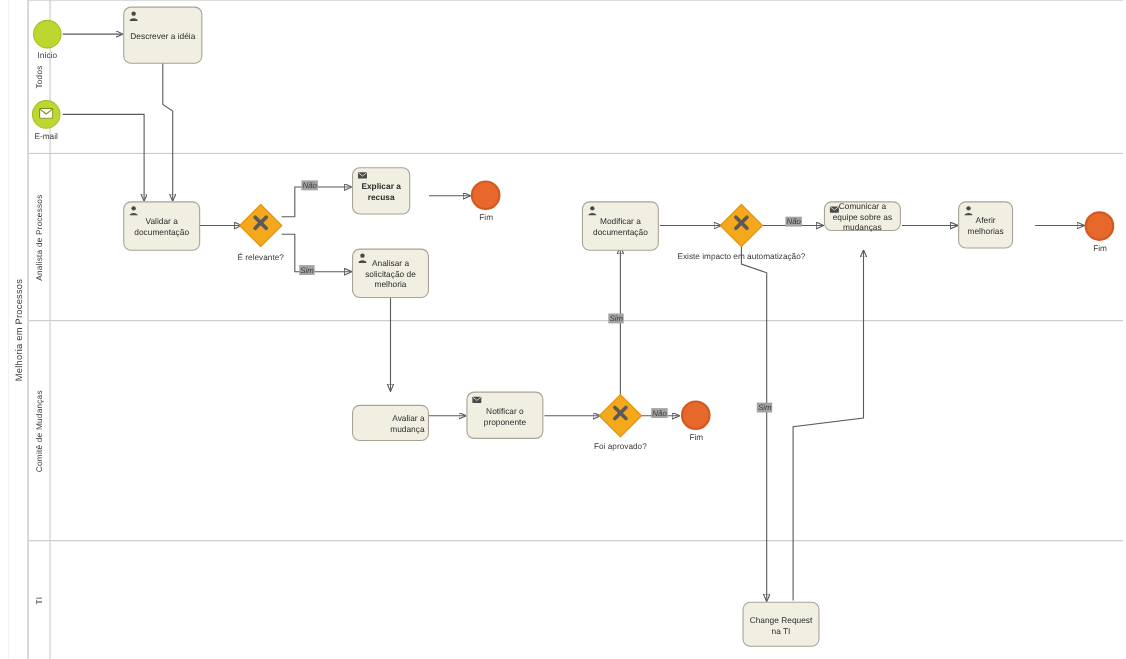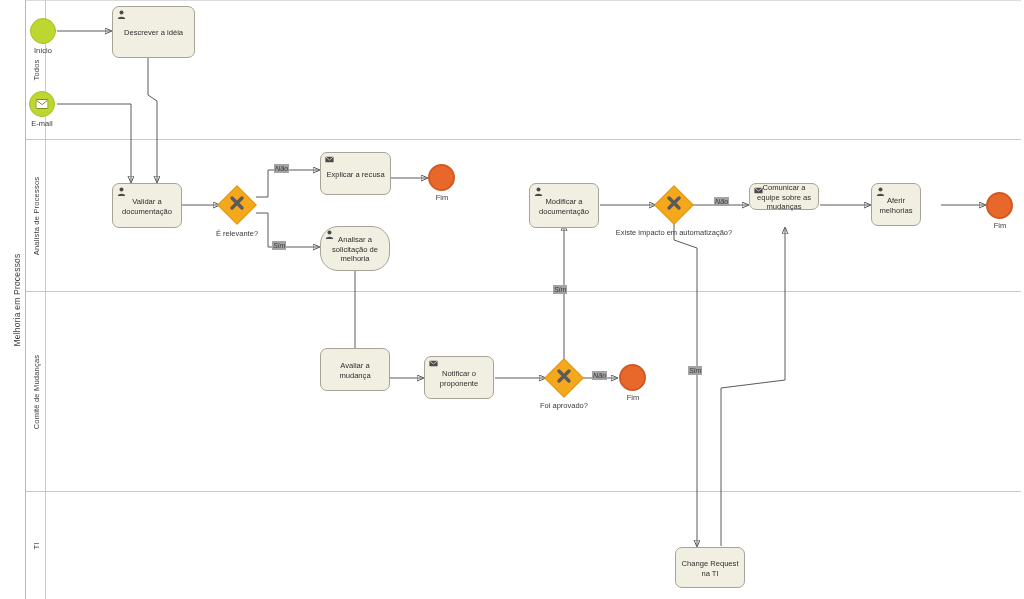--- a/index.html
+++ b/index.html
@@ -277,61 +277,61 @@
 
   <div class="event end" style="left:428px;top:164px;width:27px;height:27px;"></div>
   <div class="ev-label" style="left:409px;top:193px;width:66px;">Fim</div>
 
   <div class="event end" style="left:619px;top:364px;width:27px;height:27px;"></div>
   <div class="ev-label" style="left:600px;top:393px;width:66px;">Fim</div>
 
   <div class="event end" style="left:986px;top:192px;width:27px;height:27px;"></div>
   <div class="ev-label" style="left:967px;top:221px;width:66px;">Fim</div>
 
-  <div class="task" style="left:112px;top:6px;width:83px;height:52px;">
+  <div class="task" style="left:112px;top:6px;width:72px;height:52px;">
     <span class="ticon">
       <svg width="9" height="9" viewBox="0 0 9 9">
         <circle cx="4.5" cy="2.4" r="2" fill="#4a4a4a"></circle>
         <path d="M0.8,9 C0.8,5.9 8.2,5.9 8.2,9 z" fill="#4a4a4a"></path>
       </svg>
     </span>
     <span class="tlabel">Descrever a idéia</span>
   </div>
 
   <div class="task" style="left:112px;top:183px;width:70px;height:45px;">
     <span class="ticon">
       <svg width="9" height="9" viewBox="0 0 9 9">
         <circle cx="4.5" cy="2.4" r="2" fill="#4a4a4a"></circle>
         <path d="M0.8,9 C0.8,5.9 8.2,5.9 8.2,9 z" fill="#4a4a4a"></path>
       </svg>
     </span>
     <span class="tlabel">Validar a documentação</span>
   </div>
 
-  <div class="task" style="left:320px;top:152px;width:71px;height:43px;">
+  <div class="task" style="left:320px;top:152px;width:53px;height:43px;font-weight:bold;">
     <span class="ticon">
       <svg width="9" height="7" viewBox="0 0 11 8">
         <rect x="0.5" y="0.5" width="10" height="7" rx="0.5" fill="#4a4a4a"></rect>
         <path d="M0.9,1 L5.5,4.6 L10.1,1" fill="none" stroke="#f1efe2" stroke-width="0.9"></path>
       </svg>
     </span>
     <span class="tlabel">Explicar a recusa</span>
   </div>
 
-  <div class="task" style="left:320px;top:226px;width:70px;height:45px;border-radius:18px;">
+  <div class="task" style="left:320px;top:226px;width:70px;height:45px;">
     <span class="ticon">
       <svg width="9" height="9" viewBox="0 0 9 9">
         <circle cx="4.5" cy="2.4" r="2" fill="#4a4a4a"></circle>
         <path d="M0.8,9 C0.8,5.9 8.2,5.9 8.2,9 z" fill="#4a4a4a"></path>
       </svg>
     </span>
     <span class="tlabel">Analisar a solicitação de melhoria</span>
   </div>
 
-  <div class="task" style="left:320px;top:348px;width:70px;height:43px;">
+  <div class="task" style="left:320px;top:368px;width:70px;height:33px;text-align:right;">
     <span class="tlabel">Avaliar a mudança</span>
   </div>
 
   <div class="task" style="left:424px;top:356px;width:70px;height:43px;">
     <span class="ticon">
       <svg width="9" height="7" viewBox="0 0 11 8">
         <rect x="0.5" y="0.5" width="10" height="7" rx="0.5" fill="#4a4a4a"></rect>
         <path d="M0.9,1 L5.5,4.6 L10.1,1" fill="none" stroke="#f1efe2" stroke-width="0.9"></path>
       </svg>
     </span>

